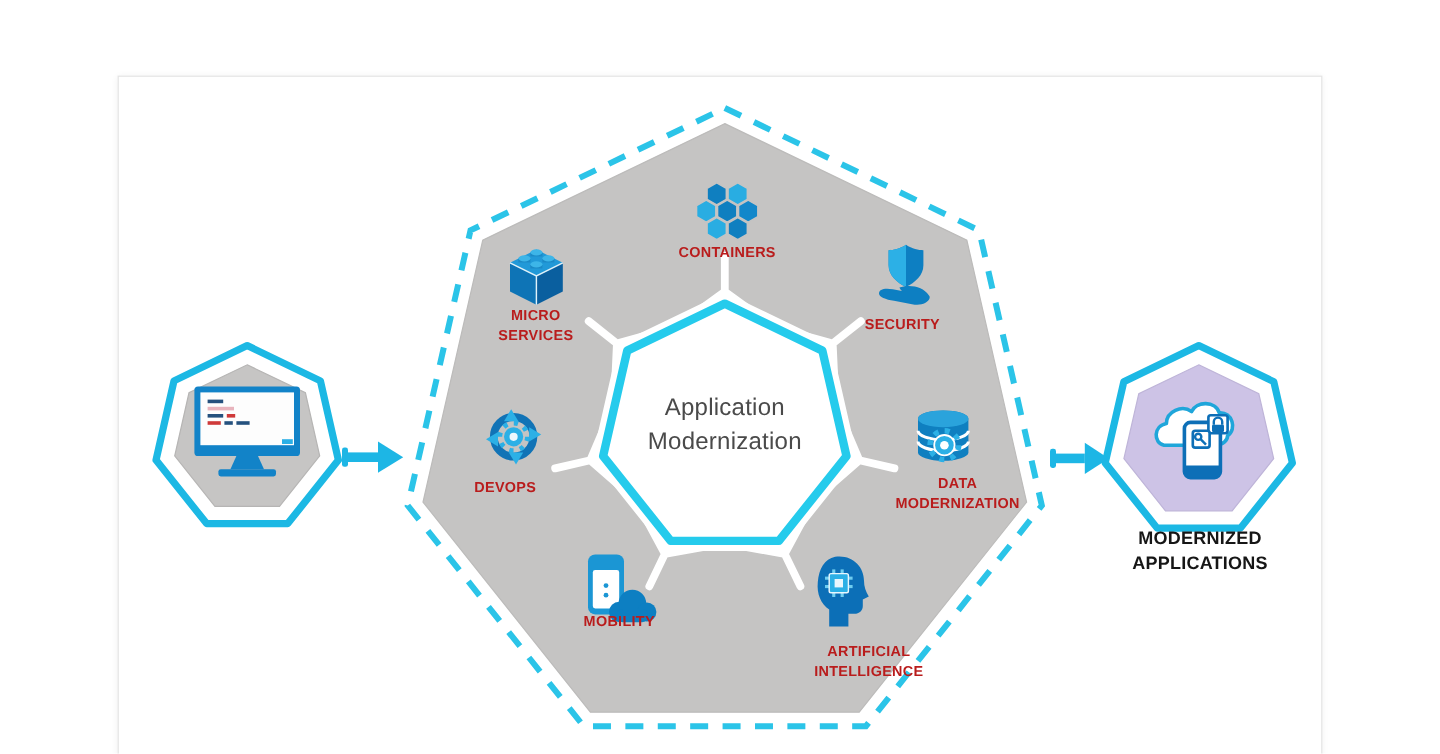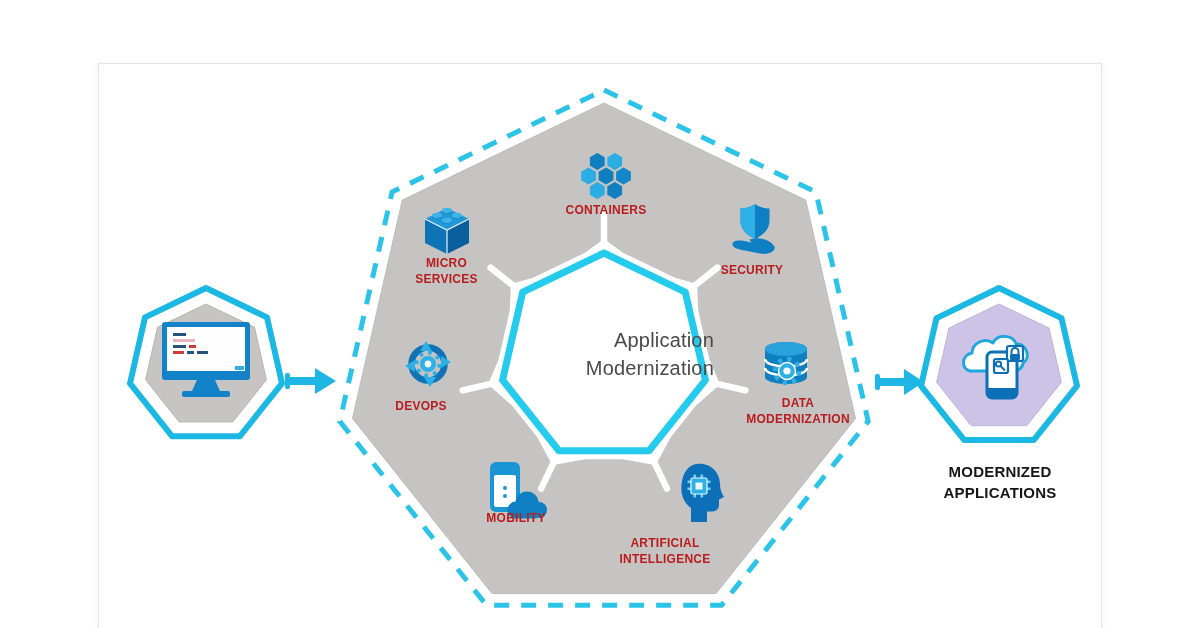--- a/index.html
+++ b/index.html
@@ -8,31 +8,31 @@
   .stage{position:relative;width:1200px;height:628px;}
   .card{position:absolute;left:98px;top:63px;width:1002px;height:566px;
         background:#ffffff;border:1px solid #e4e4e4;
         box-shadow:0 1px 6px rgba(0,0,0,.07);}
   svg.diagram{position:absolute;left:0;top:0;width:1200px;height:628px;}
   .lbl{position:absolute;text-align:center;color:#b91c1c;
        font-size:12px;font-weight:700;line-height:1.32;letter-spacing:.25px;}
   .lbl-containers{left:536px;top:203px;width:140px;}
   .lbl-security{left:697px;top:263px;width:110px;}
   .lbl-data{left:739px;top:396px;width:118px;}
-  .lbl-ai{left:600px;top:536px;width:130px;}
+  .lbl-ai{left:659px;top:536px;width:130px;}
   .lbl-mobility{left:456px;top:511px;width:120px;}
   .lbl-devops{left:366px;top:399px;width:110px;}
   .lbl-micro{left:399px;top:256px;width:95px;}
   .center-title{position:absolute;left:494px;top:326px;width:220px;
-       text-align:right;font-size:20px;font-weight:400;color:#4a4a4a;
+       text-align:center;font-size:20px;font-weight:400;color:#4a4a4a;
        line-height:1.4;letter-spacing:.2px;}
   .big-lbl{position:absolute;text-align:center;color:#161616;
        font-size:15px;font-weight:700;line-height:1.4;letter-spacing:.2px;}
   .lbl-legacy{left:102px;top:464px;width:240px;}
-  .lbl-modernized{left:915px;top:461px;width:170px;}
+  .lbl-modernized{left:915px;top:438px;width:170px;}
 </style>
 </head>
 <body>
 
 <div class="stage">
   <div class="card"></div>
 
   <svg class="diagram" viewBox="0 0 1200 628">
 
     <polygon points="604,90 815.9,192 868.2,421.3 721.6,605.2 486.4,605.2 339.8,421.3 392.1,192" fill="none" stroke="#2bc4e8" stroke-width="5" stroke-dasharray="15 12"></polygon>

